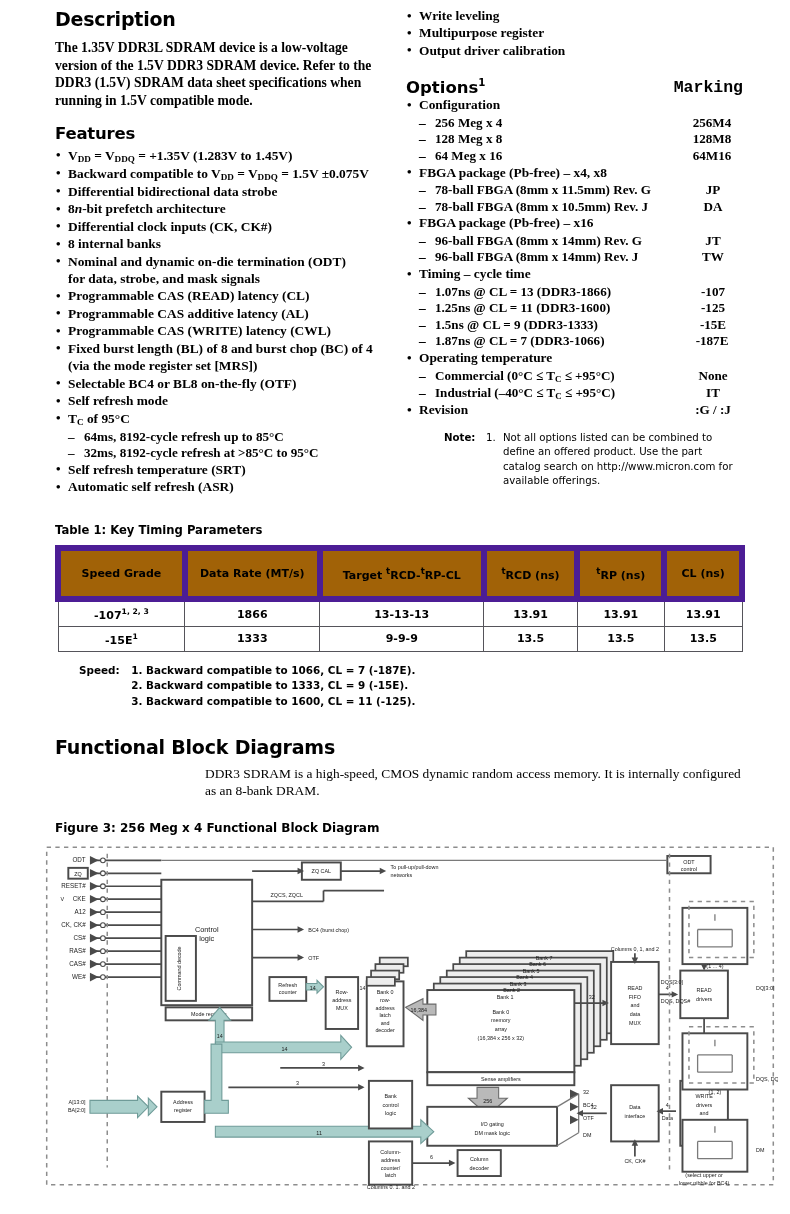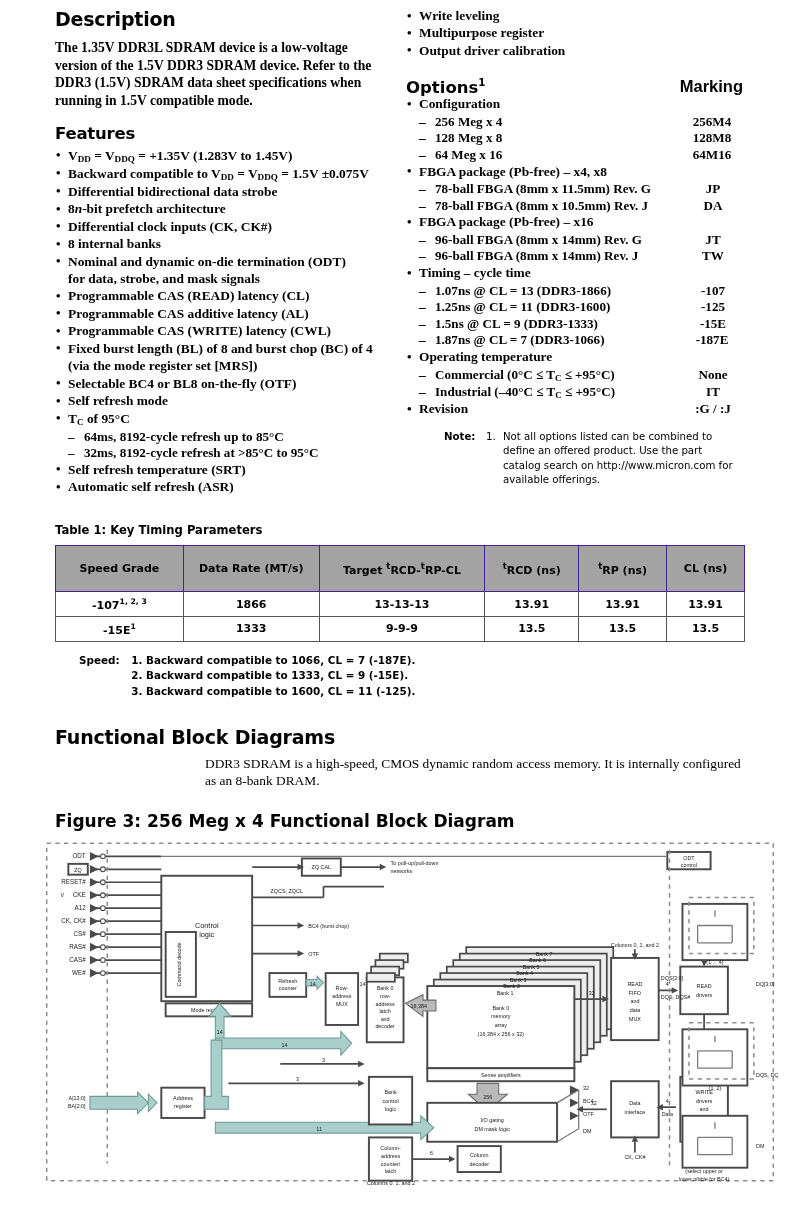--- a/index.html
+++ b/index.html
@@ -22,21 +22,21 @@
     letter-spacing:-0.2px;
     margin:0 0 9px 0;
   }
   .h2 {
     font-family:"DejaVu Sans", sans-serif;
     font-weight:bold;
     font-size:16.5px;
     margin:0 0 5px 0;
   }
   .h2row { display:flex; justify-content:space-between; align-items:baseline; }
-  .h2row .mark { font-family:Liberation Sans, sans-serif; font-weight:bold; font-size:16.5px; }
+  .h2row .mark { font-family:Liberation Mono, monospace; font-weight:bold; font-size:16.5px; }
   .sup { font-size:0.62em; vertical-align:super; }
 
   
   .cols { display:flex; gap:18px; padding:8px 45px 0 55px; }
   .colL { width:333px; }
   .colR { width:337px; }
 
   .para {
     font-size:13.6px;
     line-height:1.30;
@@ -106,22 +106,22 @@
     font-weight:bold; font-size:11.6px;
     margin-bottom:8px;
   }
   table.kt {
     border-collapse:collapse;
     width:690px;
     font-family:"DejaVu Sans", sans-serif;
     font-size:11px;
   }
   table.kt th {
-    background:#a3a3a3;
-    border:1px solid #4c1d95;
+    background:#a16207;
+    border:6px solid #4c1d95;
     font-weight:bold;
     padding:15px 4px;
     text-align:center;
   }
   table.kt td {
     border:1px solid #55545a;
     padding:4.5px 4px;
     text-align:center;
     font-weight:bold;
     background:#fff;
@@ -150,21 +150,21 @@
   
   .fbd { padding:0 45px 0 55px; margin-top:26px; }
   .fbd .h1 { margin-bottom:7px; }
   .fbd .intro {
     font-size:13.4px; line-height:1.30;
     padding-left:150px;
     margin:0;
   }
   .figcap {
     font-family:"DejaVu Sans", sans-serif;
-    font-weight:bold; font-size:17px;
+    font-weight:bold; font-size:12px;
     margin-top:22px;
   }
 
   
   .diagwrap { margin-top:8px; padding:0 12px 0 42px; }
   svg.diag { display:block; }
   .dg-box { fill:#fff; stroke:#4a4a4a; stroke-width:0.9; }
   .dg-line { stroke:#4a4a4a; stroke-width:0.8; fill:none; }
   .dg-thin { stroke:#7a7a7a; stroke-width:0.6; fill:none; }
   .dg-dash { stroke:#8d8d8d; stroke-width:0.7; fill:none; stroke-dasharray:2 2; }

